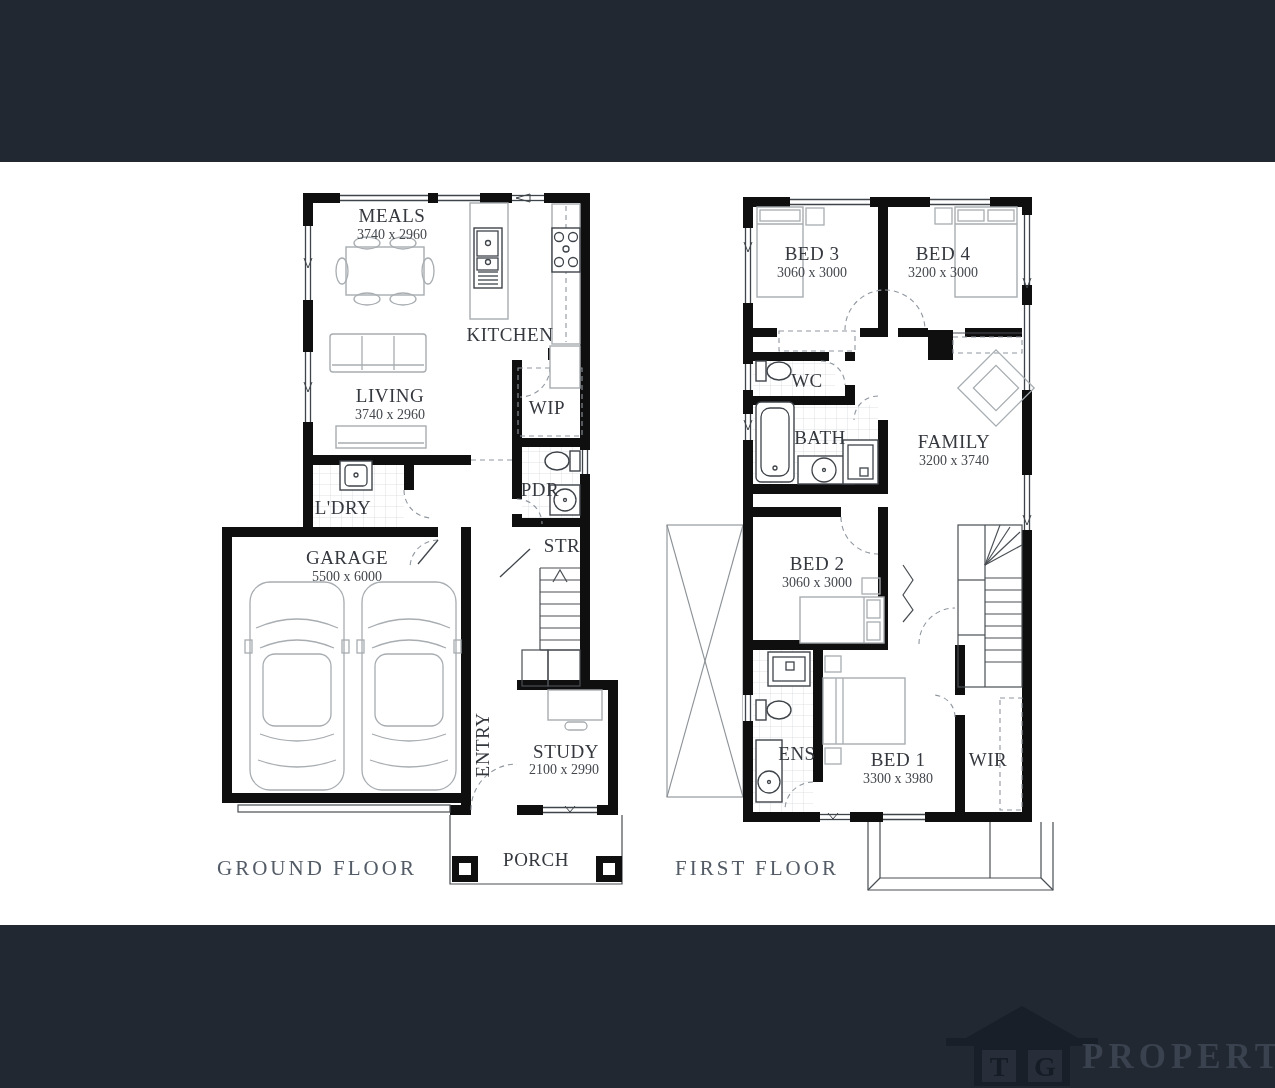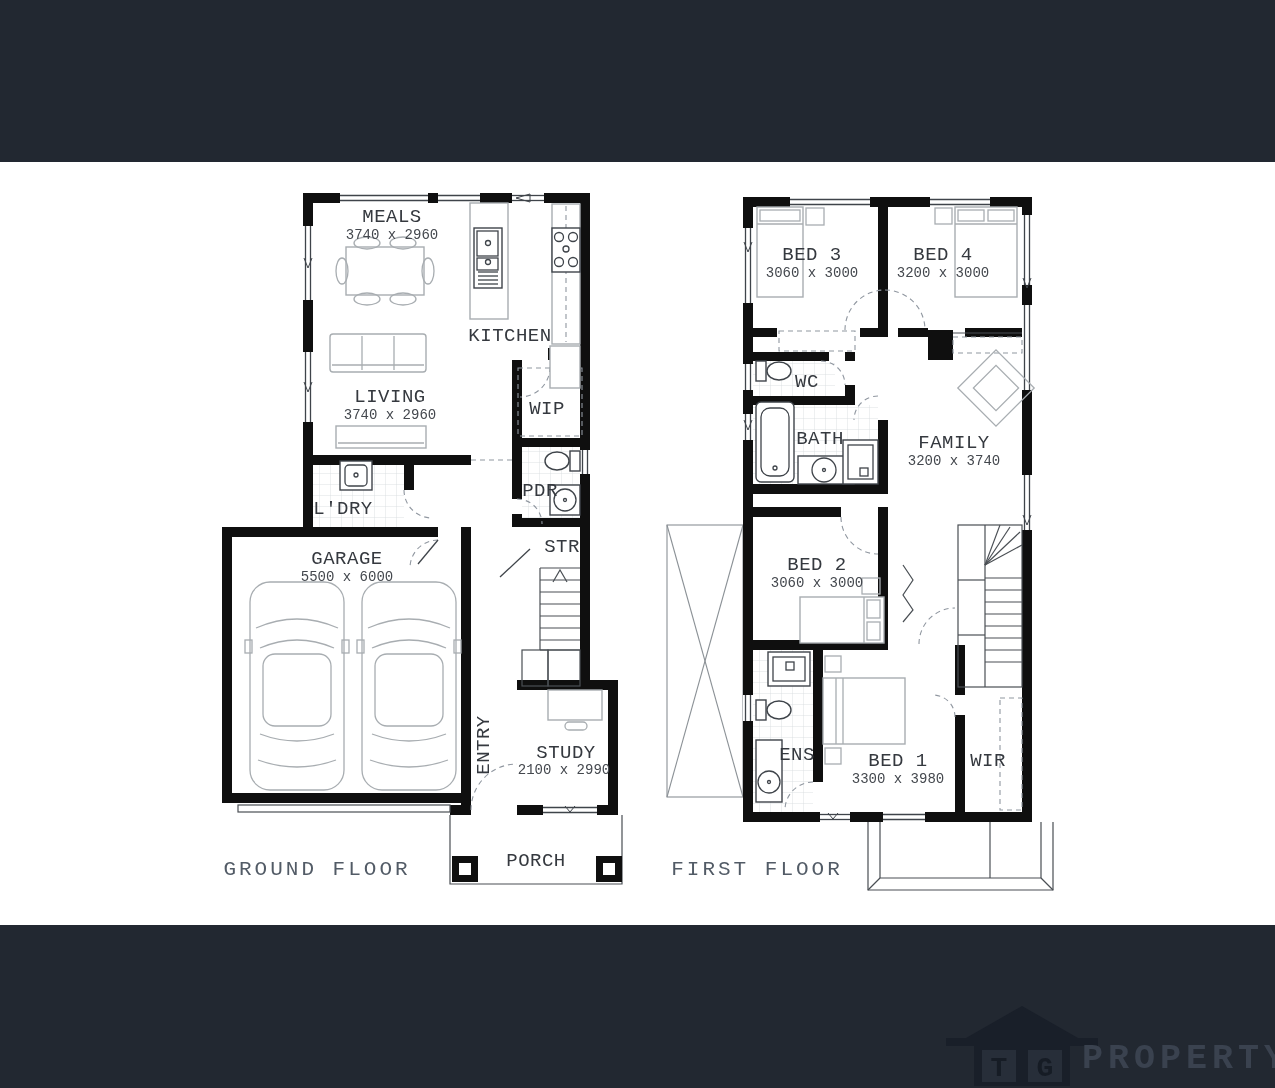--- a/index.html
+++ b/index.html
@@ -1,17 +1,17 @@
 <!DOCTYPE html>
 <html><head>
 <meta charset="utf-8">
 <style>
   html,body{margin:0;padding:0;background:#222831;}
   .stage{position:relative;width:1275px;height:1088px;background:#222831;overflow:hidden;
-         font-family:Liberation Mono, monospace;}
+         font-family:Liberation Serif, serif;}
   svg{display:block}
   .wall{fill:#0f0f0f;}
   .thin{fill:none;stroke:#4a4f54;stroke-width:1.2;}
   .ltthin{fill:none;stroke:#8b9196;stroke-width:1.1;}
   .furn{fill:#ffffff;stroke:#a8adb1;stroke-width:1.4;}
   .furnln{fill:none;stroke:#a8adb1;stroke-width:1.3;}
   .fix{fill:#ffffff;stroke:#3f444a;stroke-width:1.4;}
   .fixln{fill:none;stroke:#3f444a;stroke-width:1.3;}
   .dash{fill:none;stroke:#9097a0;stroke-width:1.1;stroke-dasharray:5 4;}
   .winln{stroke:#3f444a;stroke-width:1.3;}

